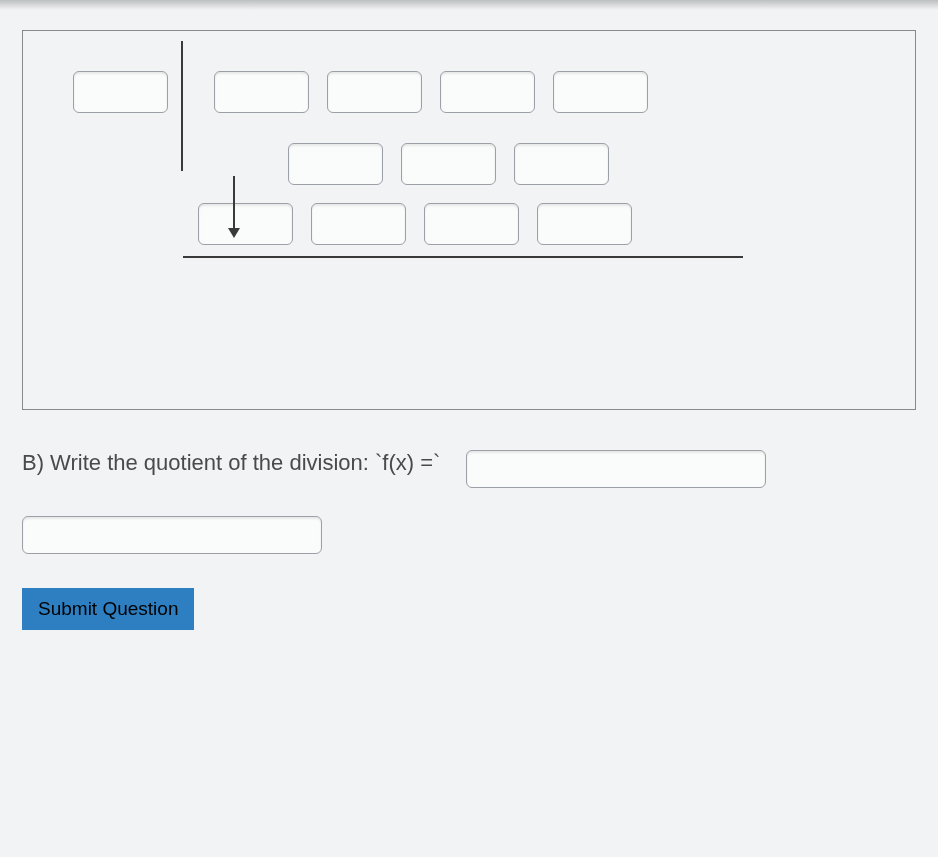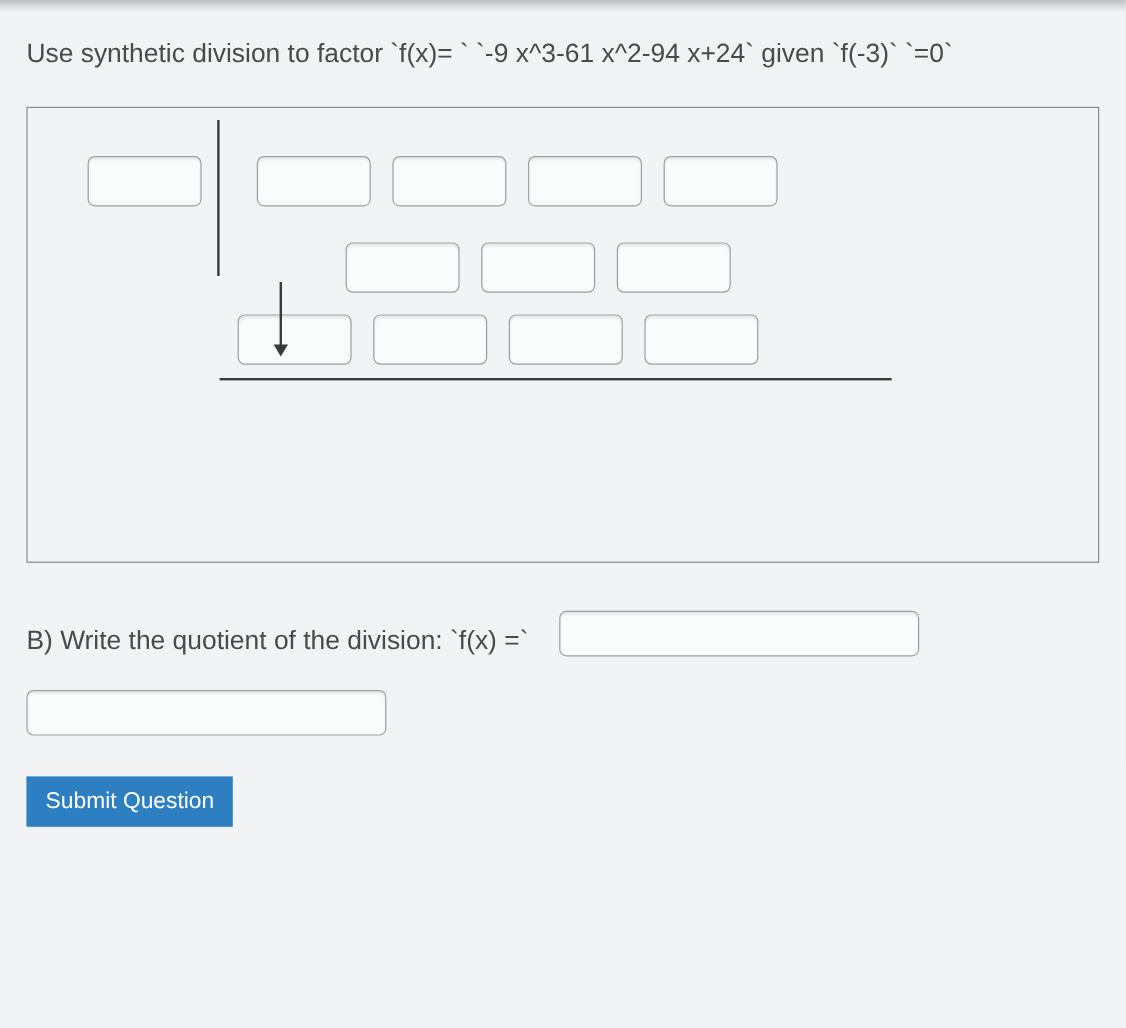--- a/index.html
+++ b/index.html
@@ -88,59 +88,58 @@
     content: "";
     position: absolute;
     bottom: -2px;
     left: -5px;
     border-left: 6px solid transparent;
     border-right: 6px solid transparent;
     border-top: 10px solid #3a3a3a;
   }
   .question-row {
     display: flex;
-    align-items: flex-end;
+    align-items: flex-start;
     gap: 26px;
     margin-bottom: 28px;
     font-size: 22px;
     color: #4a4a4a;
   }
   .answer-input {
     width: 300px;
     height: 38px;
     border: 1px solid #9aa0a6;
     border-radius: 6px;
     background: #fafbfb;
     box-shadow: inset 0 2px 2px rgba(0,0,0,0.08);
     font-size: 18px;
     padding: 0 8px;
   }
   .submit-btn {
     background: #2d7fc1;
-    color: #ffffff;
+    color: #000000;
     border: none;
     padding: 10px 16px;
     font-size: 19px;
     cursor: pointer;
     margin-top: 6px;
   }
   .topshadow {
     position: absolute;
     top: 0; left: 0; right: 0;
     height: 10px;
     background: linear-gradient(#bcbfc0, transparent);
   }
 </style>
 </head>
 <body>
 
 <div class="page">
   <div class="topshadow"></div>
 
-  <div class="instruction-line">Use synthetic division to factor `f(x)= ` `-9 x^3-61 x^2-94 x+24` given `f(-3)` `=0`</div>
 
 
   <div class="workbox">
     <div class="synth-layout">
       <div class="vrule"></div>
 
       <div class="row row1">
         <input class="cell" style="">
         <div style="width:10px"></div>
         <input class="cell" style="">

